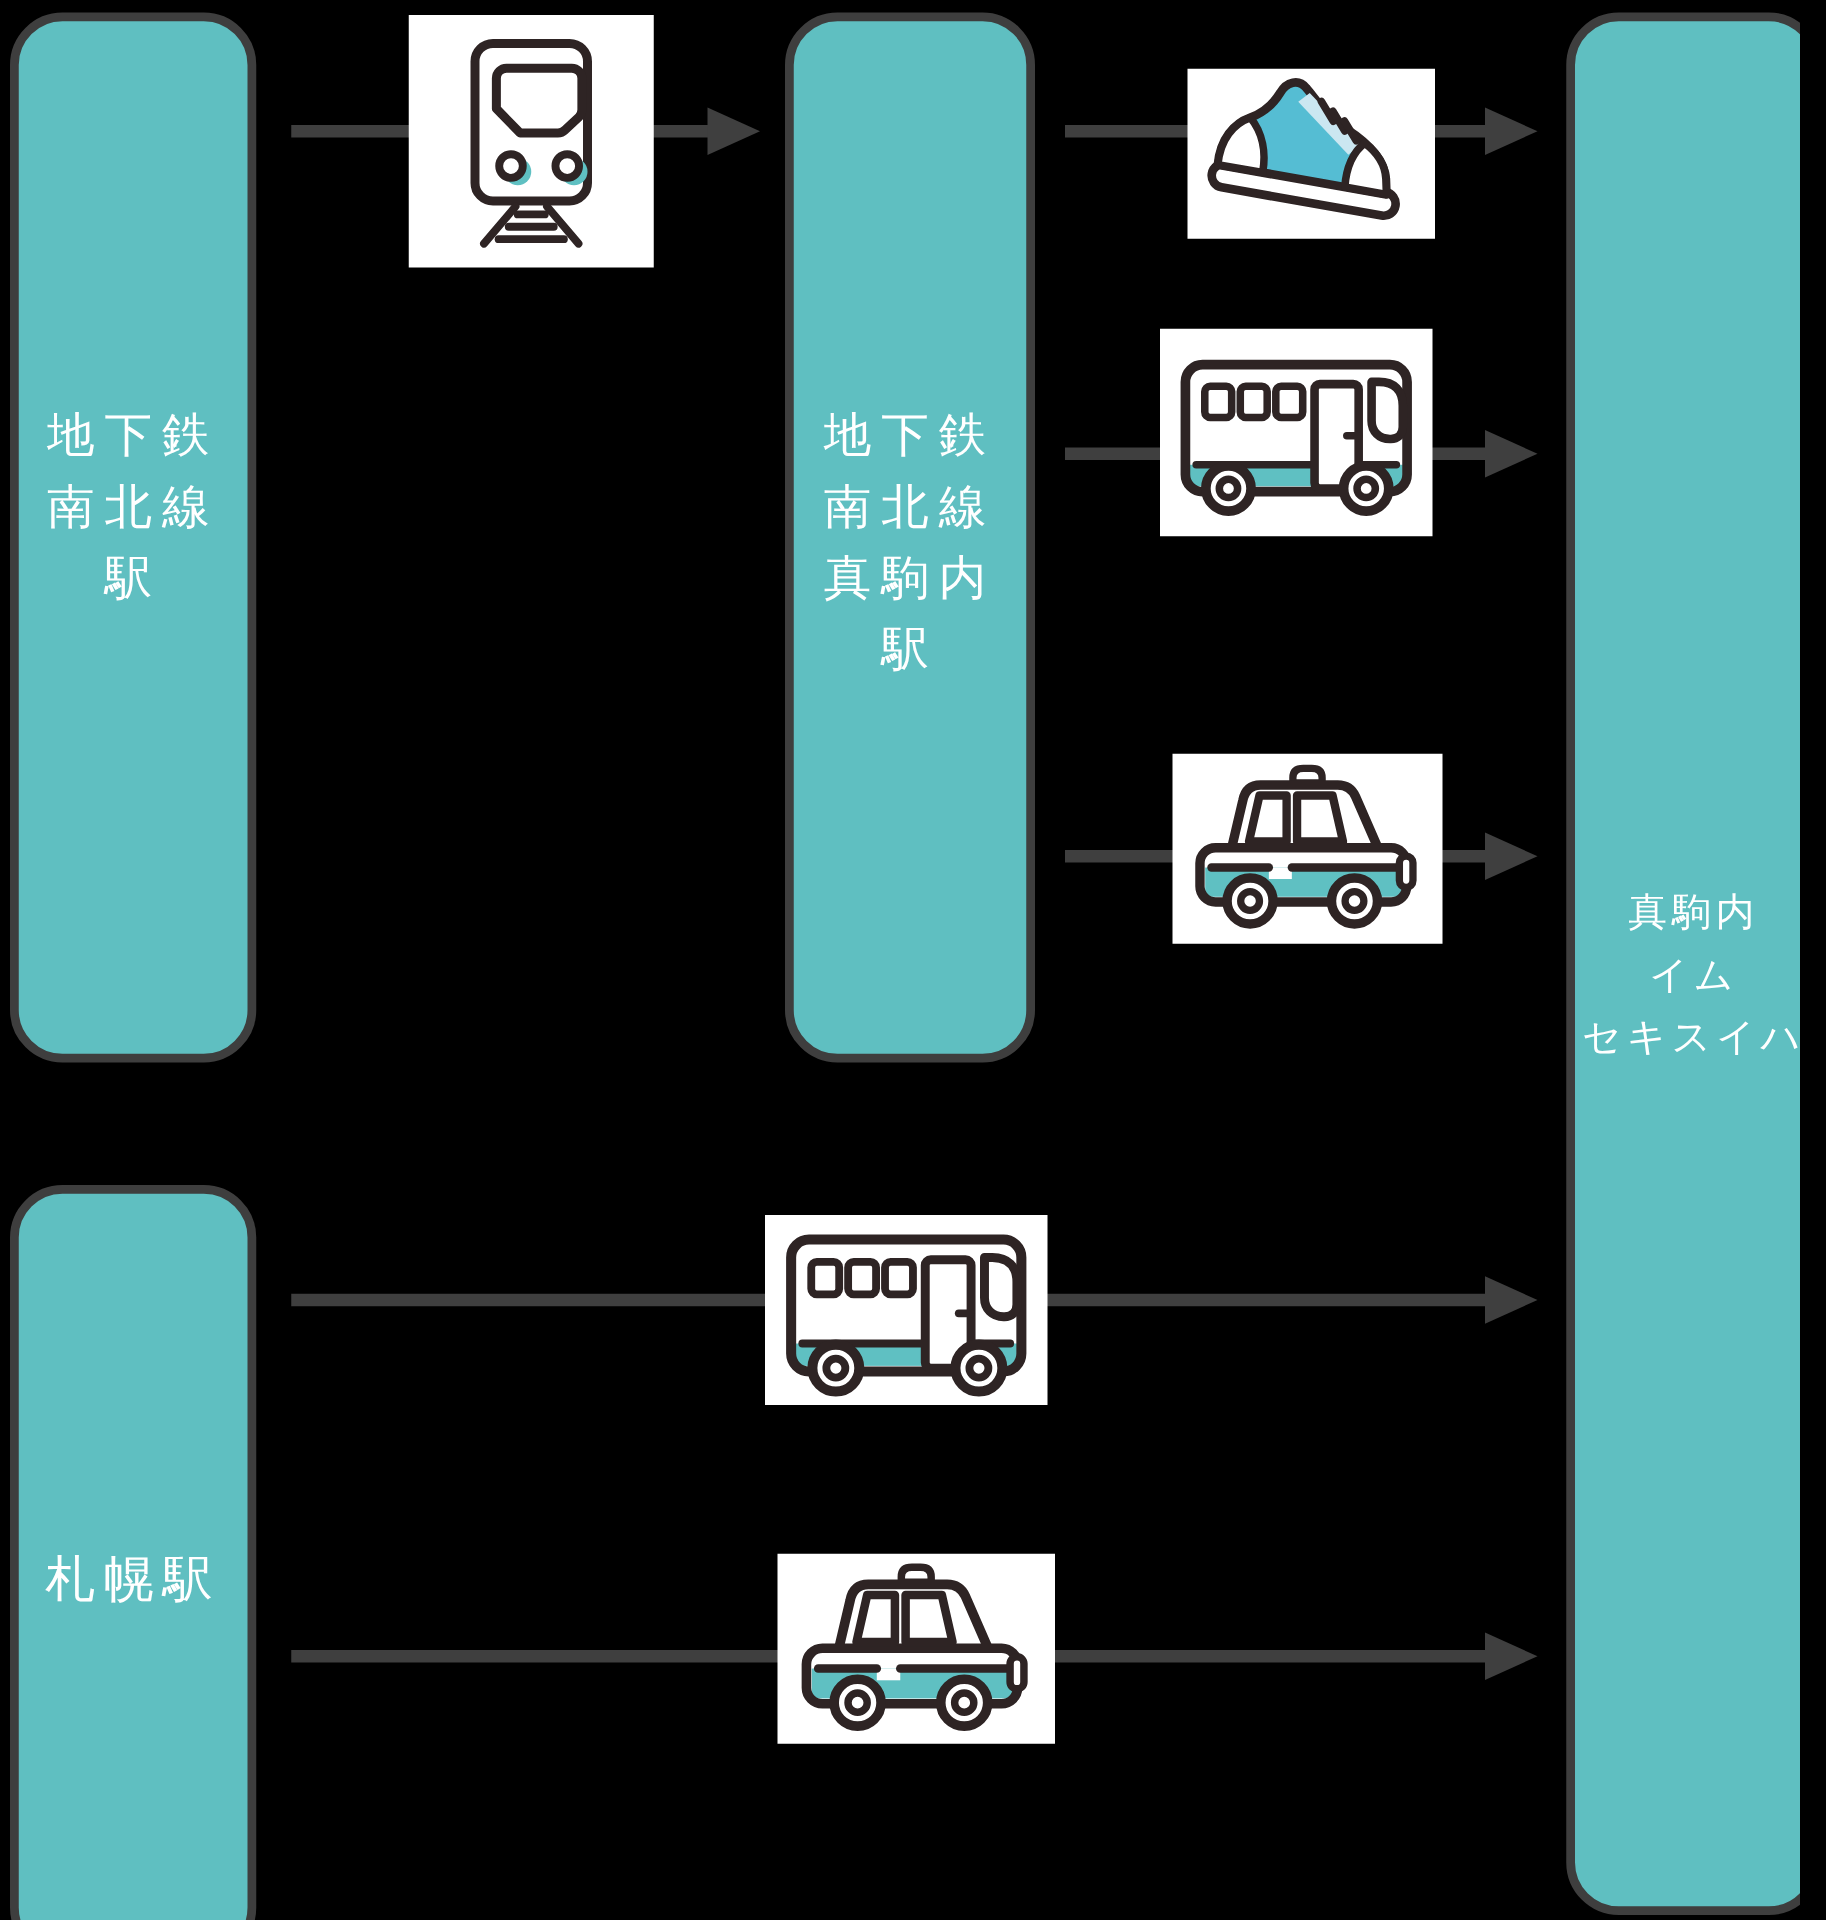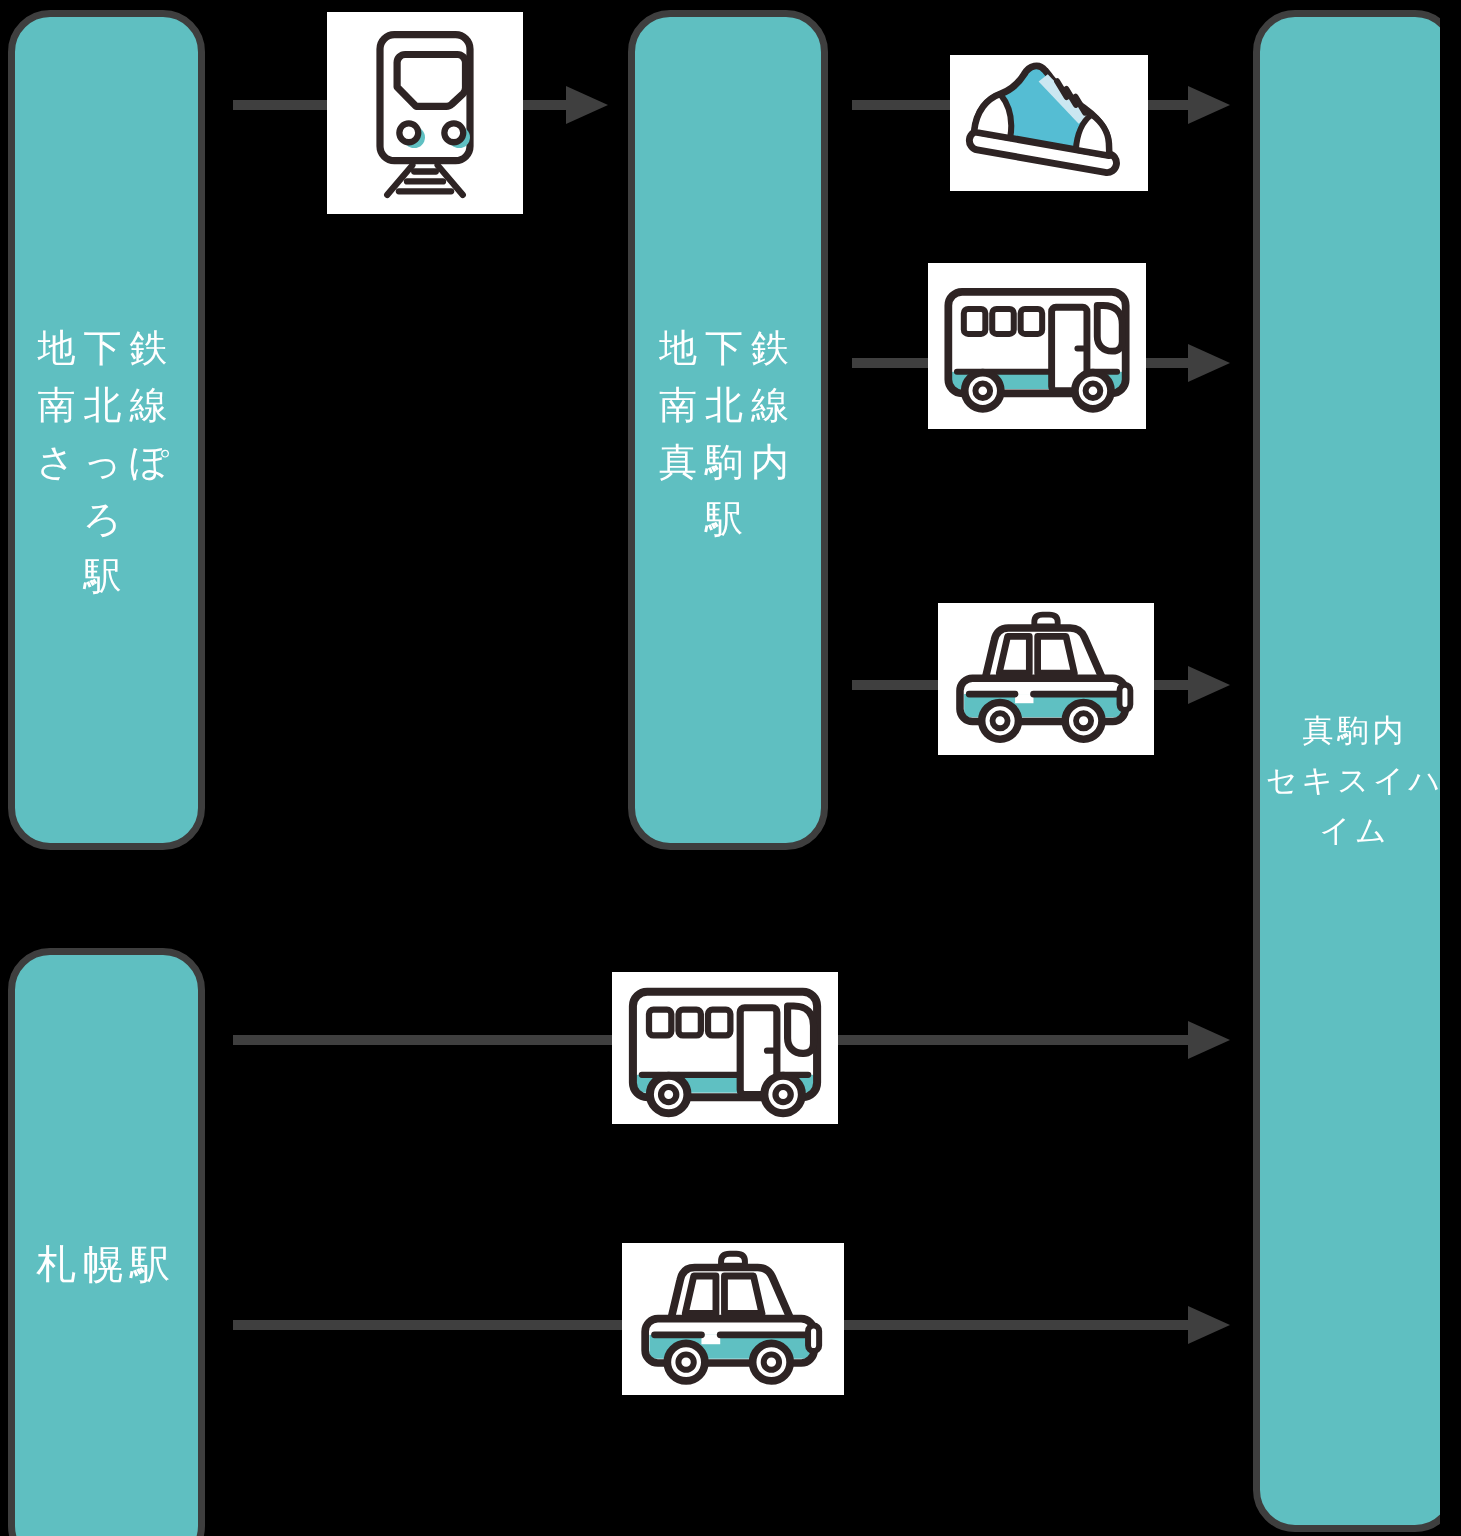--- a/index.html
+++ b/index.html
@@ -25,21 +25,20 @@
 </style>
 </head>
 <body>
 
 <div class="canvas">
 
   <div class="node" style="left:8px;top:10px;width:197px;height:840px;">
     <div class="node-label lbl-a">
       <div class="ln">地下鉄</div>
       <div class="ln">南北線</div>
-      <div class="ln">さっぽろ</div>
       <div class="ln">駅</div>
     </div>
   </div>
 
   <div class="node" style="left:8px;top:948px;width:197px;height:620px;">
     <div class="node-label lbl-b">
       <div class="ln">札幌駅</div>
     </div>
   </div>
 
@@ -48,22 +47,22 @@
       <div class="ln">地下鉄</div>
       <div class="ln">南北線</div>
       <div class="ln">真駒内</div>
       <div class="ln">駅</div>
     </div>
   </div>
 
   <div class="node" style="left:1253px;top:10px;width:204px;height:1522px;">
     <div class="node-label lbl-d">
       <div class="ln">真駒内</div>
+      <div class="ln">イム</div>
       <div class="ln">セキスイハ</div>
-      <div class="ln">イム</div>
     </div>
   </div>
 
   <div class="aline" style="left:233px;top:100px;width:337px;"></div>
   <div class="ahead" style="left:566px;top:86px;"></div>
 
   <div class="aline" style="left:852px;top:100px;width:338px;"></div>
   <div class="ahead" style="left:1188px;top:86px;"></div>
 
   <div class="aline" style="left:852px;top:358px;width:338px;"></div>

